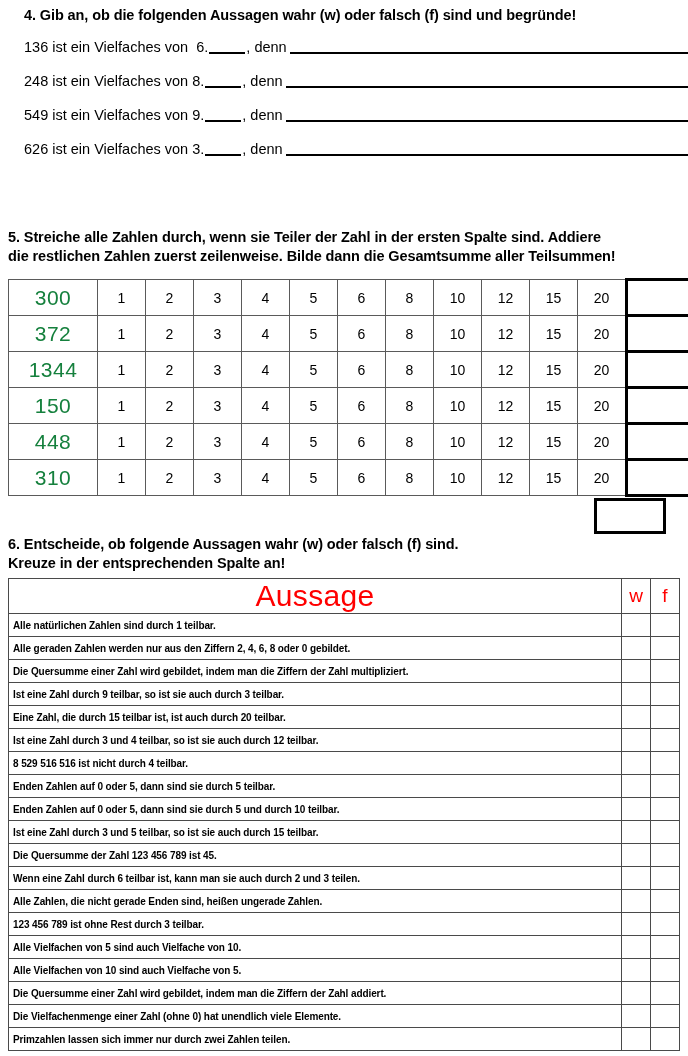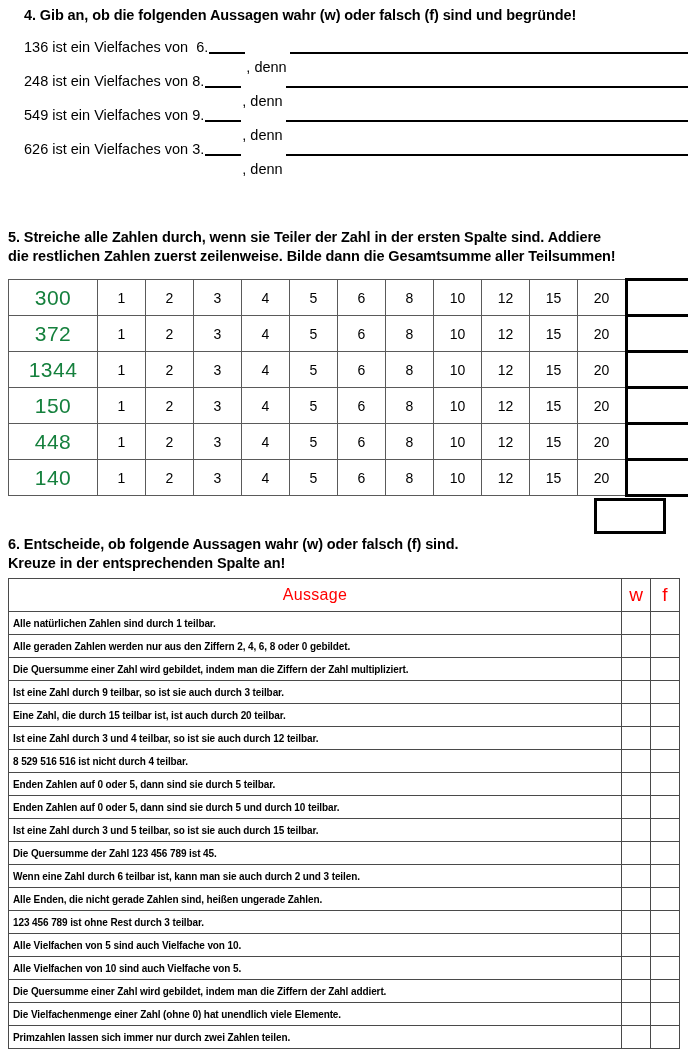--- a/index.html
+++ b/index.html
@@ -43,21 +43,21 @@
     align-items: flex-start;
     white-space: pre;
   }
   .fill-row .stem { flex: 0 0 auto; }
   .fill-row .blank-short {
     flex: 0 0 36px;
     border-bottom: 2px solid #000;
     height: 13px;
     margin: 0 1px;
   }
-  .fill-row .denn { flex: 0 0 auto; margin-top: 20px; }
+  .fill-row .denn { flex: 0 0 auto; }
   .fill-row .blank-long {
     flex: 1 1 auto;
     border-bottom: 2px solid #000;
     height: 13px;
     margin-left: 3px;
     margin-right: 2px;
   }
 
   
   #section5 {
@@ -134,21 +134,21 @@
   #statements-table th {
     border: 1px solid #4a4a4a;
     padding: 0;
     font-weight: normal;
   }
   #statements-table th.hdr-aussage {
     height: 32px;
     text-align: center;
     vertical-align: middle;
     color: #FF0000;
-    font-size: 16px;
+    font-size: 30px;
     letter-spacing: 0.3px;
   }
   #statements-table th.hdr-wf {
     width: 28px;
     text-align: center;
     vertical-align: middle;
     color: #FF0000;
     font-size: 19px;
   }
   #statements-table td.stmt {
@@ -254,21 +254,21 @@
           <td class="div">5</td>
           <td class="div">6</td>
           <td class="div">8</td>
           <td class="div">10</td>
           <td class="div">12</td>
           <td class="div">15</td>
           <td class="div">20</td>
           <td class="sumbox"></td>
         </tr>
         <tr>
-          <td class="num">140</td>
+          <td class="num">310</td>
           <td class="div">1</td>
           <td class="div">2</td>
           <td class="div">3</td>
           <td class="div">4</td>
           <td class="div">5</td>
           <td class="div">6</td>
           <td class="div">8</td>
           <td class="div">10</td>
           <td class="div">12</td>
           <td class="div">15</td>
@@ -352,21 +352,21 @@
           <td class="stmt">Die Quersumme der Zahl  123 456 789 ist 45.</td>
           <td class="mark"></td>
           <td class="mark"></td>
         </tr>
         <tr>
           <td class="stmt">Wenn eine Zahl durch 6 teilbar ist, kann man sie auch durch 2 und 3 teilen.</td>
           <td class="mark"></td>
           <td class="mark"></td>
         </tr>
         <tr>
-          <td class="stmt">Alle Enden, die nicht gerade Zahlen sind, heißen ungerade Zahlen.</td>
+          <td class="stmt">Alle Zahlen, die nicht gerade Enden sind, heißen ungerade Zahlen.</td>
           <td class="mark"></td>
           <td class="mark"></td>
         </tr>
         <tr>
           <td class="stmt">123 456 789 ist ohne Rest durch 3 teilbar.</td>
           <td class="mark"></td>
           <td class="mark"></td>
         </tr>
         <tr>
           <td class="stmt">Alle Vielfachen von 5 sind auch Vielfache von 10.</td>

